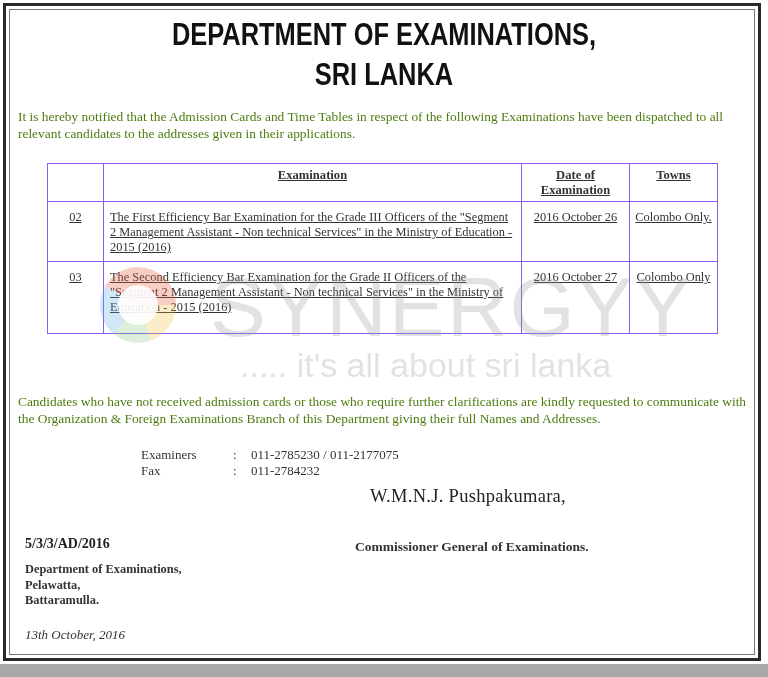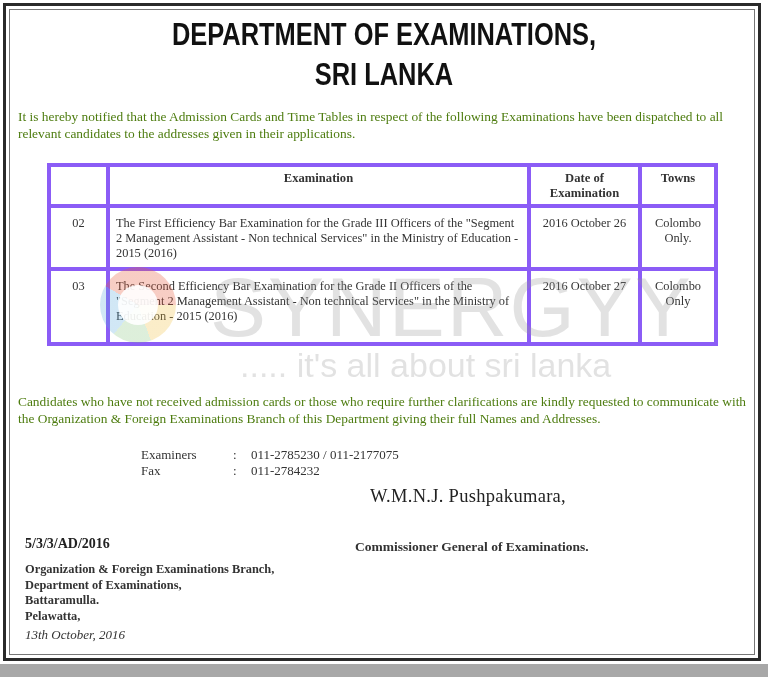--- a/index.html
+++ b/index.html
@@ -25,21 +25,21 @@
   }
   .title.l1 { top: 17px; }
   .title.l2 { top: 57px; }
   .para {
     position: absolute; left: 18px; width: 735px; font-size: 13.4px; line-height: 17px; color: #4d7c0f;
   }
   table.exams {
     position: absolute; left: 47px; top: 163px; width: 671px; border-collapse: collapse;
     font-size: 12.4px; color: #333;
   }
-  table.exams td, table.exams th { border: 4px solid #8b5cf6; vertical-align: top; line-height: 15px; }
+  table.exams td, table.exams th { border: 1px solid #8b5cf6; vertical-align: top; line-height: 15px; text-decoration: underline; }
   table.exams th { font-weight: bold; text-align: center; padding: 4px 4px 3px; font-size: 12.6px; }
   .c-no { width: 47px; text-align: center; }
   .c-exam { width: 407px; padding: 8px 4px 4px 6px; text-align: left; }
   .c-date { width: 103px; text-align: center; padding: 8px 2px 4px; }
   .c-town { text-align: center; padding: 8px 2px 4px; }
   td.c-no { padding-top: 8px; }
   .row1 td { height: 43px; }
   .row2 td { height: 47px; }
   .row3 td { height: 59px; }
   .watermark {
@@ -121,18 +121,17 @@
 </div>
 <div class="contact" style="top:463px;">
   <span class="lbl">Fax</span><span class="col">:</span><span>011-2784232</span>
 </div>
 
 <div class="signer">W.M.N.J. Pushpakumara,</div>
 <div class="signer-title">Commissioner General of Examinations.</div>
 
 <div class="ref">5/3/3/AD/2016</div>
 <div class="addr">
-  <div>Organization &amp; Foreign Examinations Branch,</div>
   <div>Department of Examinations,</div>
+  <div>Pelawatta,</div>
   <div>Battaramulla.</div>
-  <div>Pelawatta,</div>
 </div>
 <div class="date">13th October, 2016</div>
 
 </body></html>

